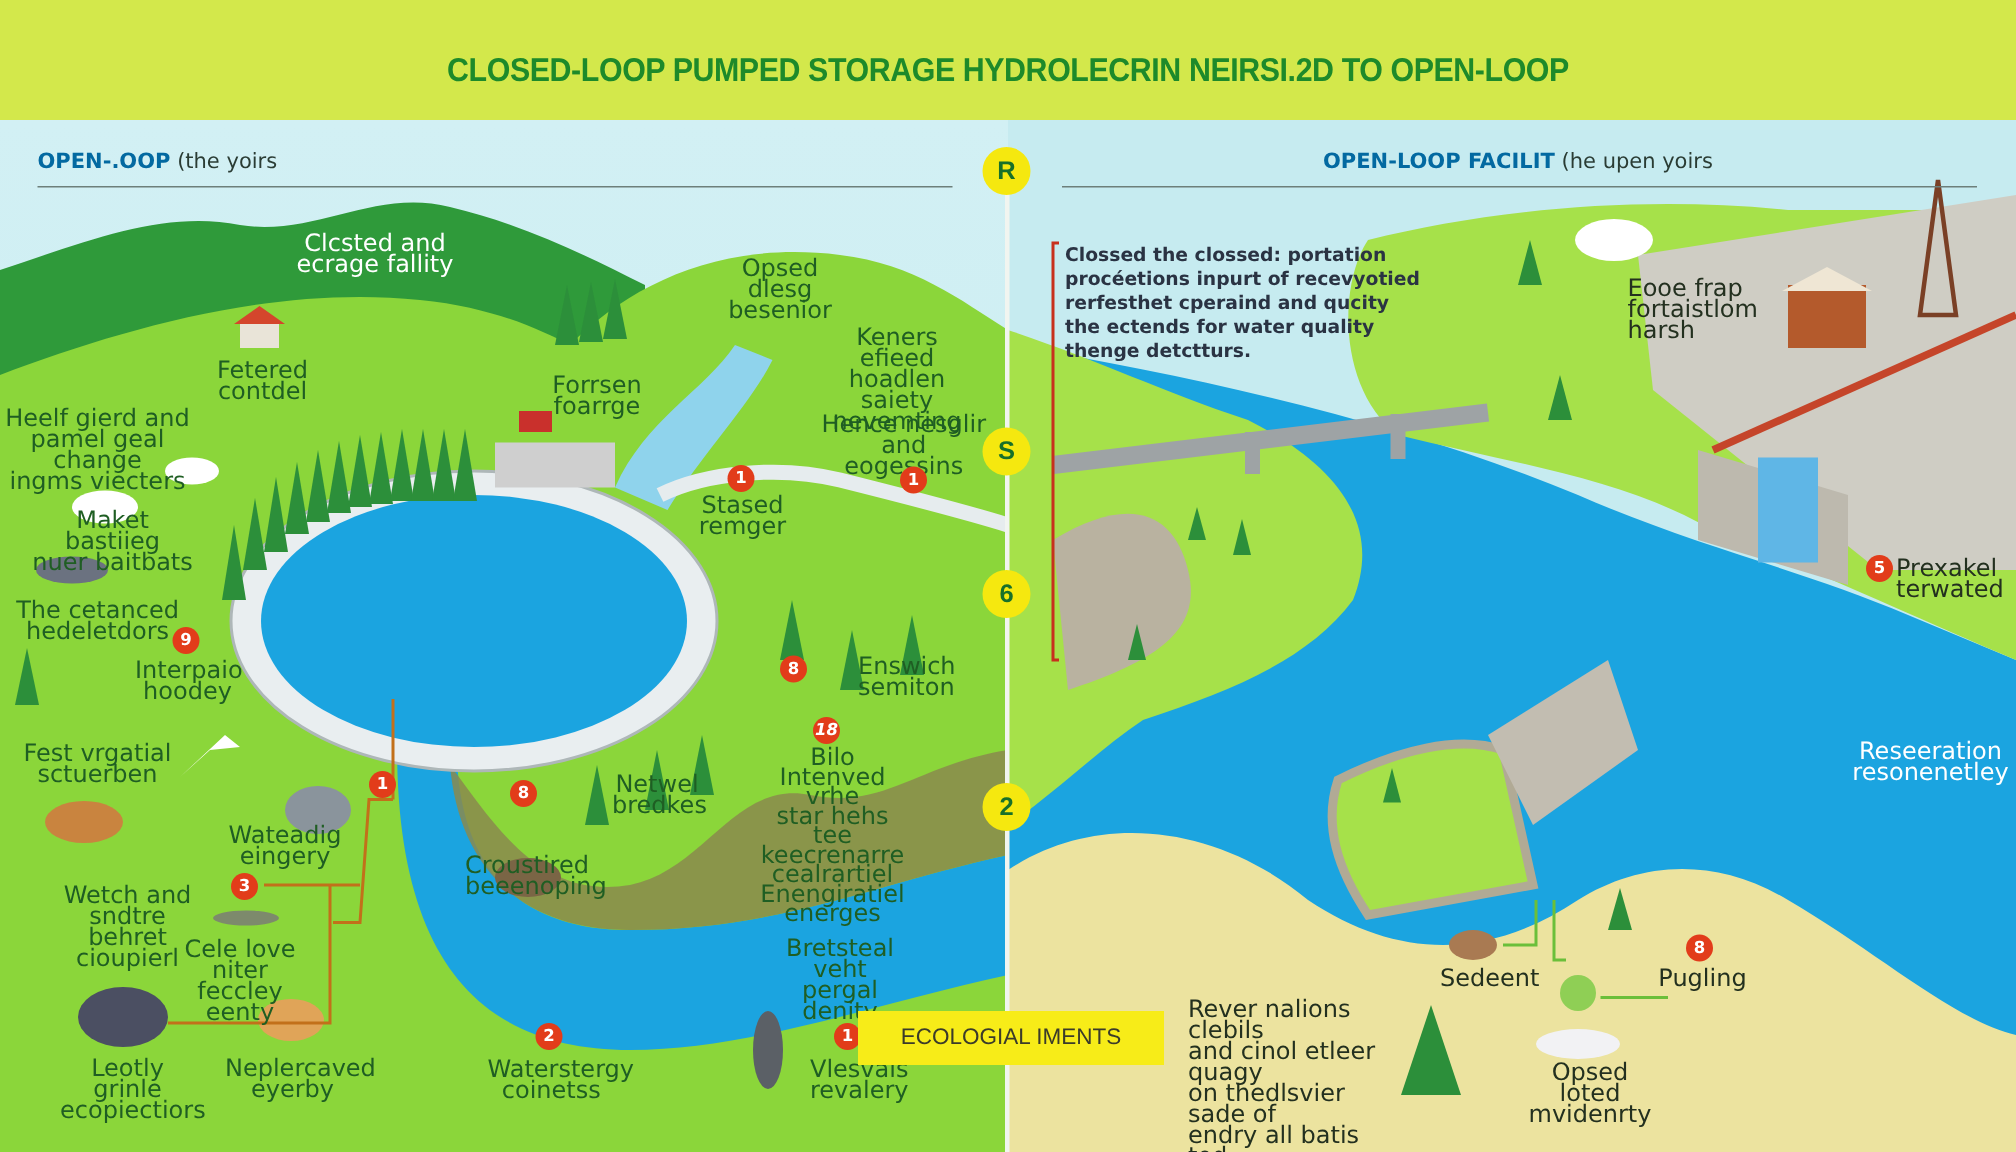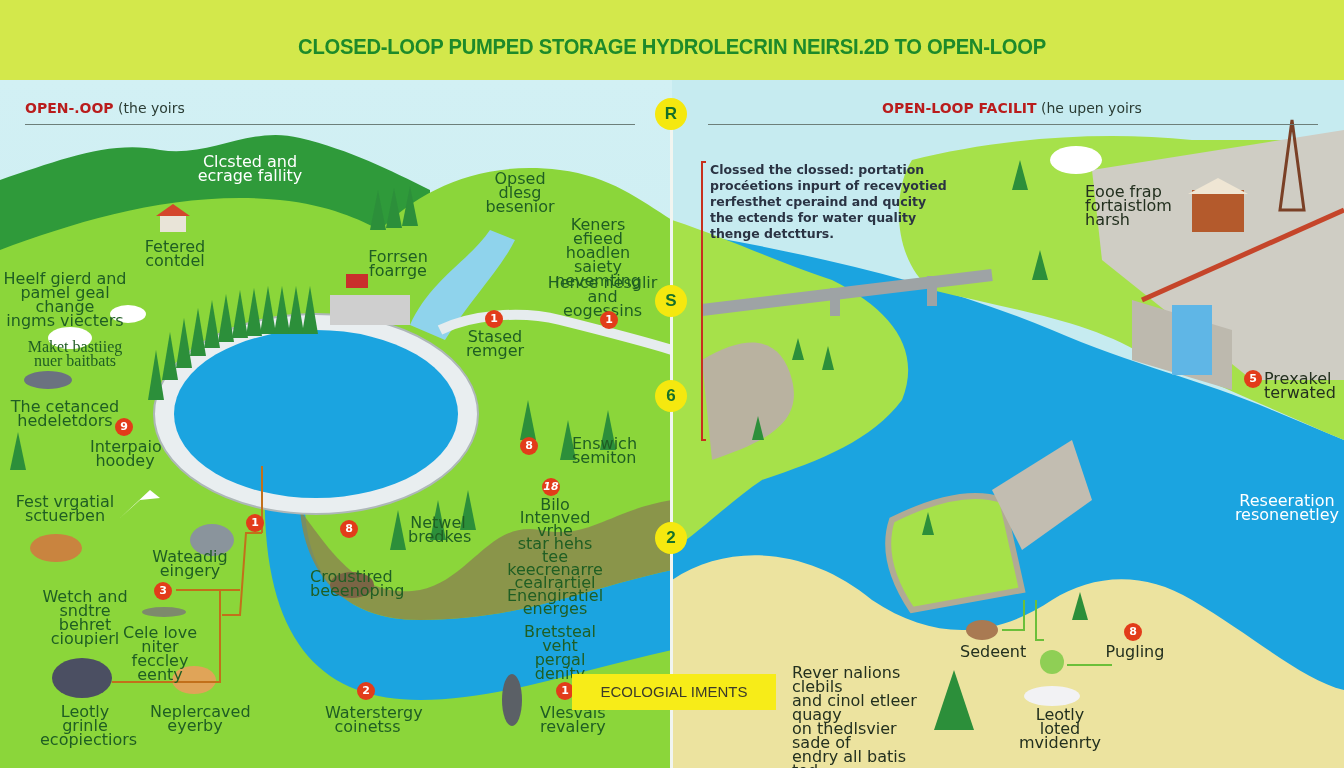--- a/index.html
+++ b/index.html
@@ -2,21 +2,21 @@
 <html><head>
 <meta charset="utf-8">
 <style>
   html,body{margin:0;padding:0;}
   body{width:1344px;height:768px;overflow:hidden;position:relative;background:#cdeef2;font-family:"DejaVu Sans",sans-serif;}
   .abs{position:absolute;}
   #header{left:0;top:0;width:1344px;height:80px;background:#d3e84b;}
   #title{left:0;top:34px;width:1344px;text-align:center;font-family:"Liberation Sans",sans-serif;font-weight:bold;font-size:22px;letter-spacing:-0.3px;color:#1d8a2a;transform:scaleX(0.92);transform-origin:center;}
   #sky{left:0;top:80px;width:1344px;height:688px;background:linear-gradient(#d2f0f4,#c6ebf0);}
   .sect{font-size:14px;color:#2a3c34;}
-  .sect b{color:#b91c1c;font-weight:bold;}
+  .sect b{color:#0369a1;font-weight:bold;}
   .rule{height:1px;background:#6d7f7a;}
   .lbl{font-size:16px;line-height:14px;color:#1f5e23;text-align:center;}
   .lbl.dark{color:#23301f;}
   .lbl.white{color:#ffffff;}
   .lbl.l{text-align:left;}
   .badge{width:18px;height:18px;border-radius:50%;background:#e23c1a;color:#fff;font-size:11px;font-weight:bold;line-height:18px;text-align:center;}
   .yc{width:32px;height:32px;border-radius:50%;background:#f5e80f;color:#17702a;font-weight:bold;font-size:17px;line-height:32px;text-align:center;font-family:"Liberation Sans",sans-serif;}
   .callout{font-size:12.5px;line-height:16px;color:#2a3343;font-weight:bold;}
   .ecobox{background:#f7ec18;color:#3b3b2a;font-size:15px;line-height:36px;text-align:center;font-family:Liberation Sans, sans-serif;}
 </style>
@@ -168,21 +168,21 @@
 <div class="abs yc" style="left:655px;top:380px;">6</div>
 <div class="abs yc" style="left:655px;top:522px;">2</div>
 
 <div class="abs lbl white" style="left:195px;top:155px;width:110px;white-space:pre-line;">Clcsted and
 ecrage fallity</div>
 <div class="abs lbl" style="left:135px;top:240px;width:80px;white-space:pre-line;">Fetered
 contdel</div>
 <div class="abs lbl" style="left:0px;top:272px;width:130px;white-space:pre-line;">Heelf gierd and
 pamel geal change
 ingms viecters</div>
-<div class="abs lbl" style="left:20px;top:340px;width:110px;white-space:pre-line;font-family:Liberation Serif, serif;">Maket bastiieg
+<div class="abs lbl" style="left:20px;top:340px;width:110px;white-space:pre-line;">Maket bastiieg
 nuer baitbats</div>
 <div class="abs lbl" style="left:10px;top:400px;width:110px;white-space:pre-line;">The cetanced
 hedeletdors</div>
 <div class="abs badge" style="left:115px;top:418px;">9</div>
 <div class="abs lbl" style="left:90px;top:440px;width:70px;white-space:pre-line;">Interpaio
 hoodey</div>
 <div class="abs lbl" style="left:15px;top:495px;width:100px;white-space:pre-line;">Fest vrgatial
 sctuerben</div>
 
 <div class="abs lbl" style="left:475px;top:172px;width:90px;white-space:pre-line;">Opsed dlesg
@@ -247,19 +247,19 @@
 fortaistlom
 harsh</div>
 <div class="abs badge" style="left:1244px;top:370px;">5</div>
 <div class="abs lbl dark l" style="left:1264px;top:372px;width:80px;white-space:pre-line;">Prexakel
 terwated</div>
 <div class="abs lbl white" style="left:1230px;top:494px;width:114px;white-space:pre-line;">Reseeration
 resonenetley</div>
 <div class="abs lbl dark" style="left:960px;top:645px;width:60px;">Sedeent</div>
 <div class="abs badge" style="left:1124px;top:623px;">8</div>
 <div class="abs lbl dark" style="left:1105px;top:645px;width:60px;">Pugling</div>
-<div class="abs lbl dark" style="left:1015px;top:708px;width:90px;white-space:pre-line;">Leotly loted
+<div class="abs lbl dark" style="left:1015px;top:708px;width:90px;white-space:pre-line;">Opsed loted
 mvidenrty</div>
 <div class="abs lbl dark l" style="left:792px;top:666px;width:140px;white-space:pre-line;">Rever nalions clebils
 and cinol etleer quagy
 on thedlsvier sade of
 endry all batis tod
 to the scoregery.</div>
 
 </body></html>

